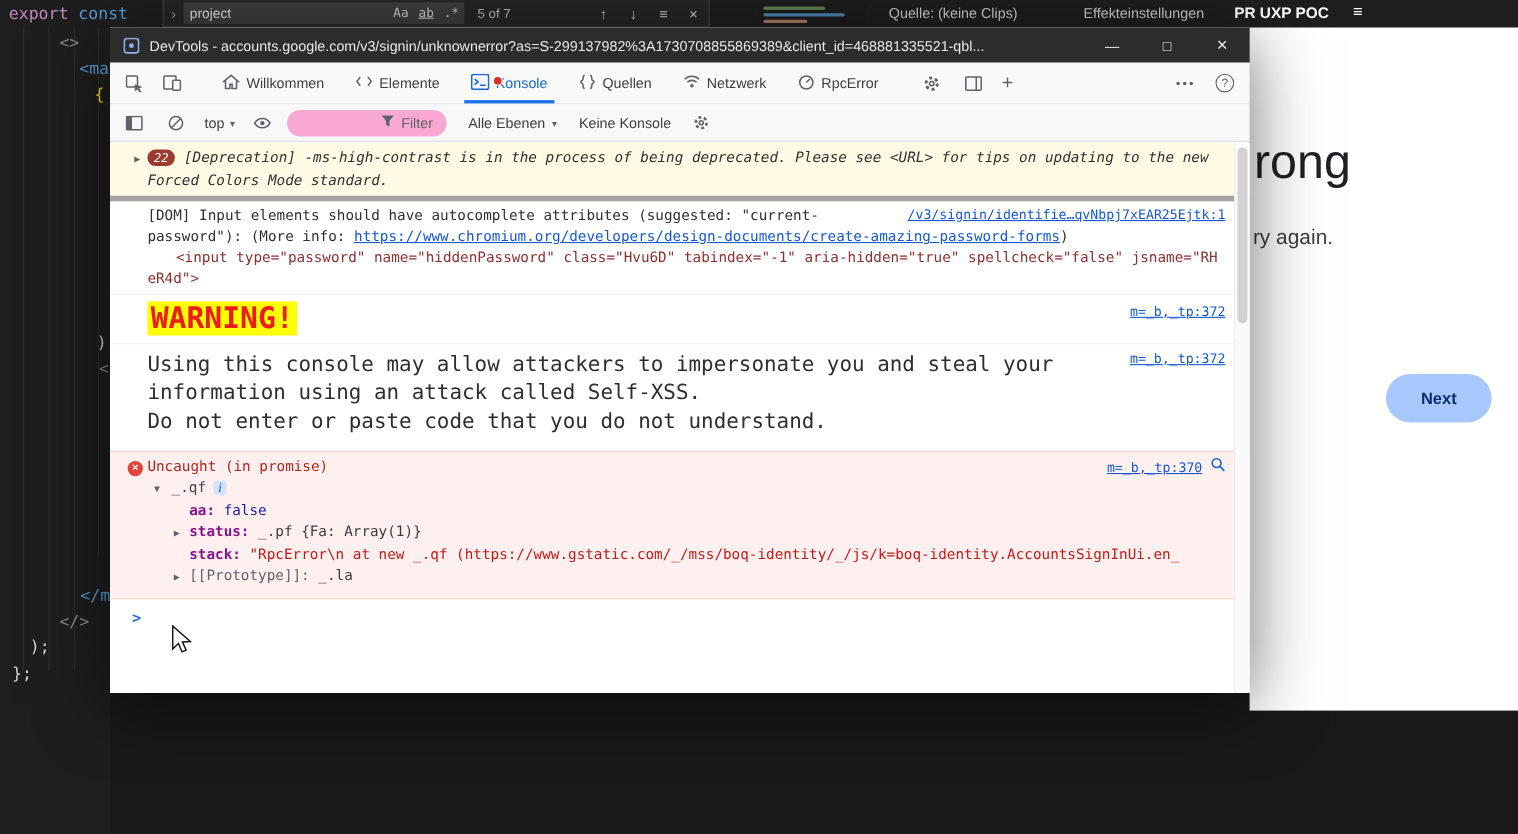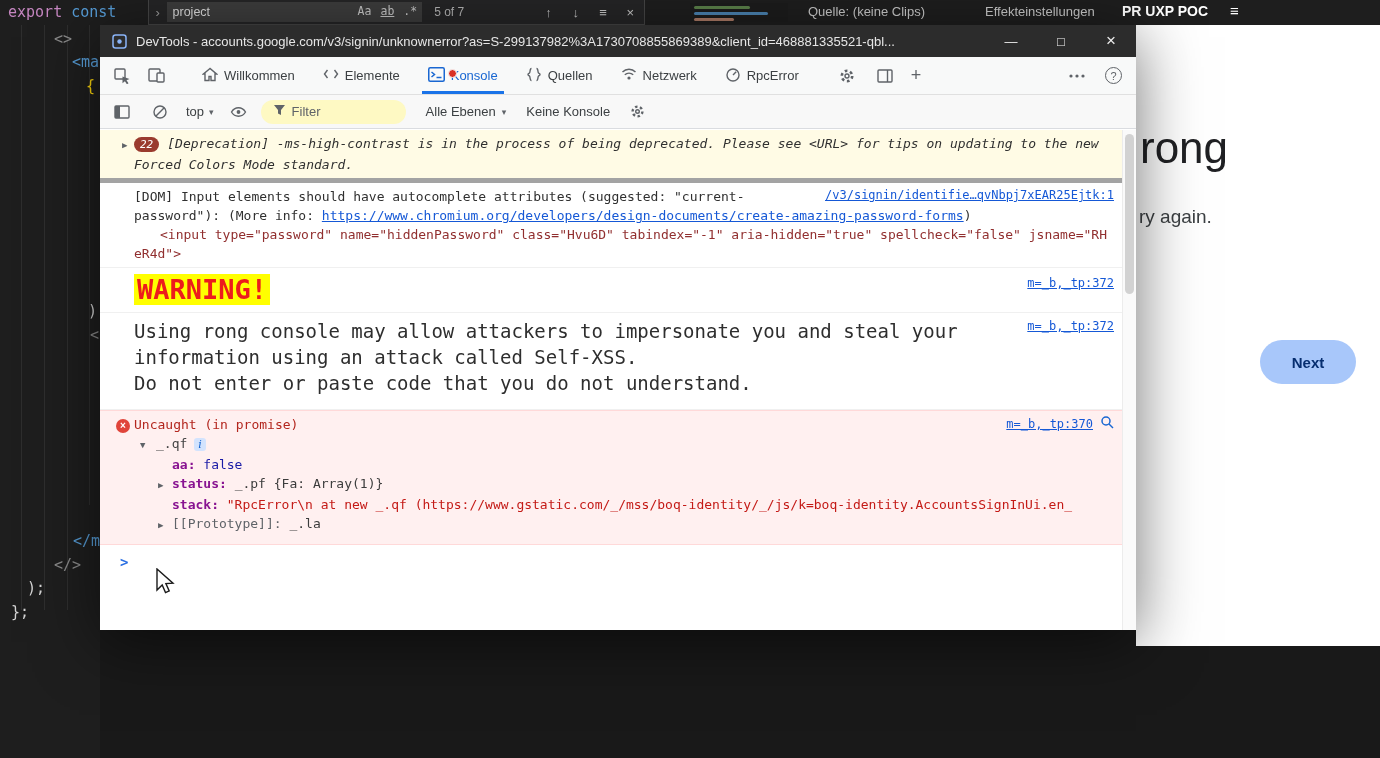--- a/index.html
+++ b/index.html
@@ -85,22 +85,22 @@
              border:1.5px solid #5f6368; border-radius:50%; color:#5f6368; font-size:11px;
              align-self:center; margin:0 14px 0 18px; cursor:pointer; }
 
   .dt-ctoolbar { height:34px; background:#f8f8f8; border-bottom:1px solid #dadce0;
                  display:flex; align-items:center; font-size:13px; color:#3c4043; }
   .ctb { display:flex; align-items:center; cursor:pointer; }
   .i-panel{margin-left:14px;} .i-clear{margin-left:22px;}
   .ctx-select { margin-left:18px; gap:5px; }
   .ddw { font-size:9px; color:#5f6368; }
   .i-eye{margin-left:16px;}
-  .filter-pill { margin-left:14px; gap:6px; background:#fef9c3; border-radius:12px; height:24px;
-                 padding:0 12px; width:145px; color:#5f6368; }
+  .filter-pill { margin-left:14px; gap:6px; background:#f9a8d4; border-radius:12px; height:24px;
+                 padding:0 12px; width:145px; color:#5f6368;justify-content:flex-end; }
   .lvl-select { margin-left:20px; gap:6px; }
   .issues { margin-left:20px; }
   .i-gear2 { margin-left:20px; }
 
   
   .dt-messages { position:absolute; top:105px; left:0; right:0; bottom:0; background:#fff;
                  font:13px/19px "DejaVu Sans Mono",monospace; color:#303030; overflow:hidden; }
   .msg { position:relative; border-bottom:1px solid #f0f0f0; padding:4px 22px 4px 34px; }
   .src-link { float:right; margin-left:12px; color:#1558d6; text-decoration:underline;
               font-size:12px; line-height:17px; cursor:pointer; }
@@ -377,21 +377,21 @@
         <span class="dom-element">&lt;input type="password" name="hiddenPassword" class="Hvu6D" tabindex="-1" aria-hidden="true" spellcheck="false" jsname="RHeR4d"&gt;</span>
       </div>
 
       <div class="msg m-warn">
         <a class="src-link">m=_b,_tp:372</a>
         <span class="warn-text">WARNING!</span>
       </div>
 
       <div class="msg m-xss">
         <a class="src-link">m=_b,_tp:372</a>
-        <span class="xss-text">Using rong console may allow attackers to impersonate you and steal your
+        <span class="xss-text">Using this console may allow attackers to impersonate you and steal your
 information using an attack called Self-XSS.
 Do not enter or paste code that you do not understand.</span>
       </div>
 
       <div class="msg m-err">
         <span class="err-icon"><span>×</span></span>
         <span class="err-src">
           <a class="src-link" style="float:none;margin-left:0;">m=_b,_tp:370</a>
           <span><svg width="14" height="14">
                 <circle cx="6" cy="6" r="4" class="stb"></circle>

